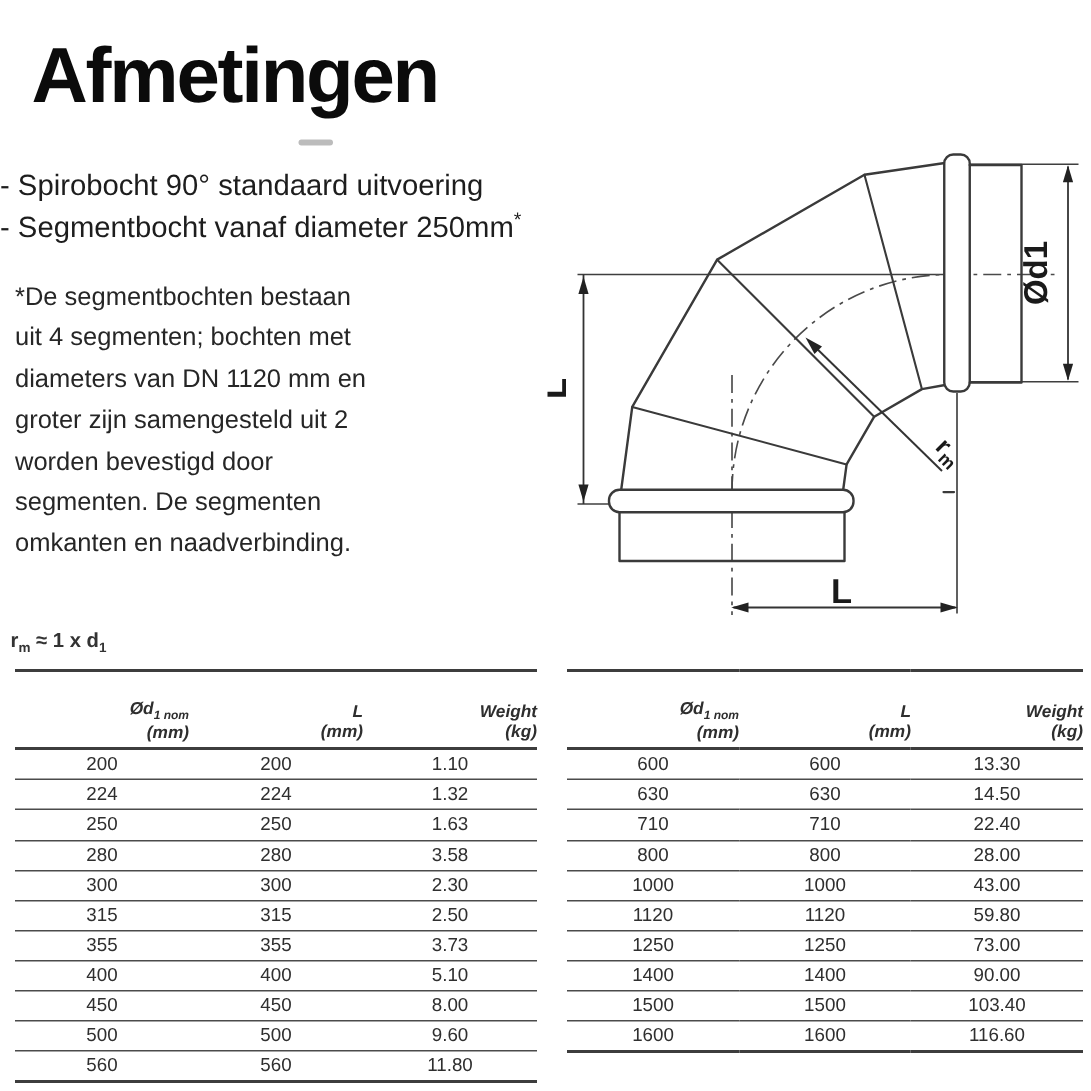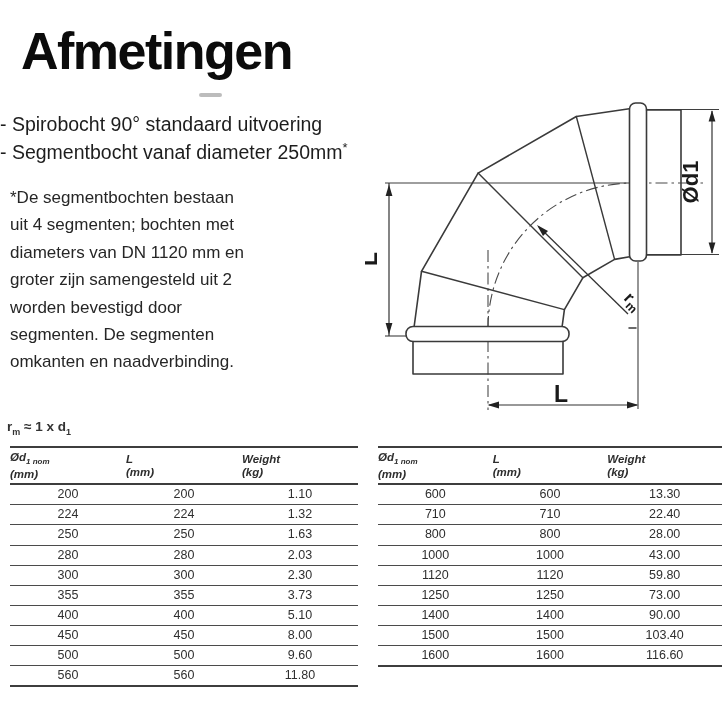--- a/index.html
+++ b/index.html
@@ -24,21 +24,21 @@
 
   .dim-table{position:absolute;top:446px;}
   .dim-table.left{left:10px;width:348px;}
   .dim-table.right{left:378px;width:344px;}
   table{width:100%;border-collapse:collapse;
         border-top:2px solid #3d3d3d;border-bottom:2px solid #3d3d3d;table-layout:fixed;}
   thead tr{border-bottom:2px solid #3d3d3d;}
   tbody tr{border-bottom:1.5px solid #4b4b4b;}
   tbody tr:last-child{border-bottom:none;}
   th{font-style:italic;font-weight:600;font-size:11.5px;line-height:13px;
-     color:#2e2e2e;text-align:left;padding:3px 0 2px;}
+     color:#2e2e2e;text-align:right;padding:19px 0 2px;}
   th sub{font-size:8px;}
   .h-unit{font-style:italic;font-weight:600;}
   td{text-align:center;font-size:12.5px;color:#2f2f2f;height:19.1px;padding:0;line-height:19.1px;}
 </style>
 </head>
 <body>
 
 <div class="page">
 
   <h1 class="title">Afmetingen</h1>
@@ -150,28 +150,33 @@
             <td>1.32</td>
           </tr>
           <tr>
             <td>250</td>
             <td>250</td>
             <td>1.63</td>
           </tr>
           <tr>
             <td>280</td>
             <td>280</td>
-            <td>2.03</td>
+            <td>3.58</td>
           </tr>
           <tr>
             <td>300</td>
             <td>300</td>
             <td>2.30</td>
           </tr>
           <tr>
+            <td>315</td>
+            <td>315</td>
+            <td>2.50</td>
+          </tr>
+          <tr>
             <td>355</td>
             <td>355</td>
             <td>3.73</td>
           </tr>
           <tr>
             <td>400</td>
             <td>400</td>
             <td>5.10</td>
           </tr>
           <tr>
@@ -211,20 +216,25 @@
             </th>
           </tr>
         </thead>
       <tbody>
           <tr>
             <td>600</td>
             <td>600</td>
             <td>13.30</td>
           </tr>
           <tr>
+            <td>630</td>
+            <td>630</td>
+            <td>14.50</td>
+          </tr>
+          <tr>
             <td>710</td>
             <td>710</td>
             <td>22.40</td>
           </tr>
           <tr>
             <td>800</td>
             <td>800</td>
             <td>28.00</td>
           </tr>
           <tr>

